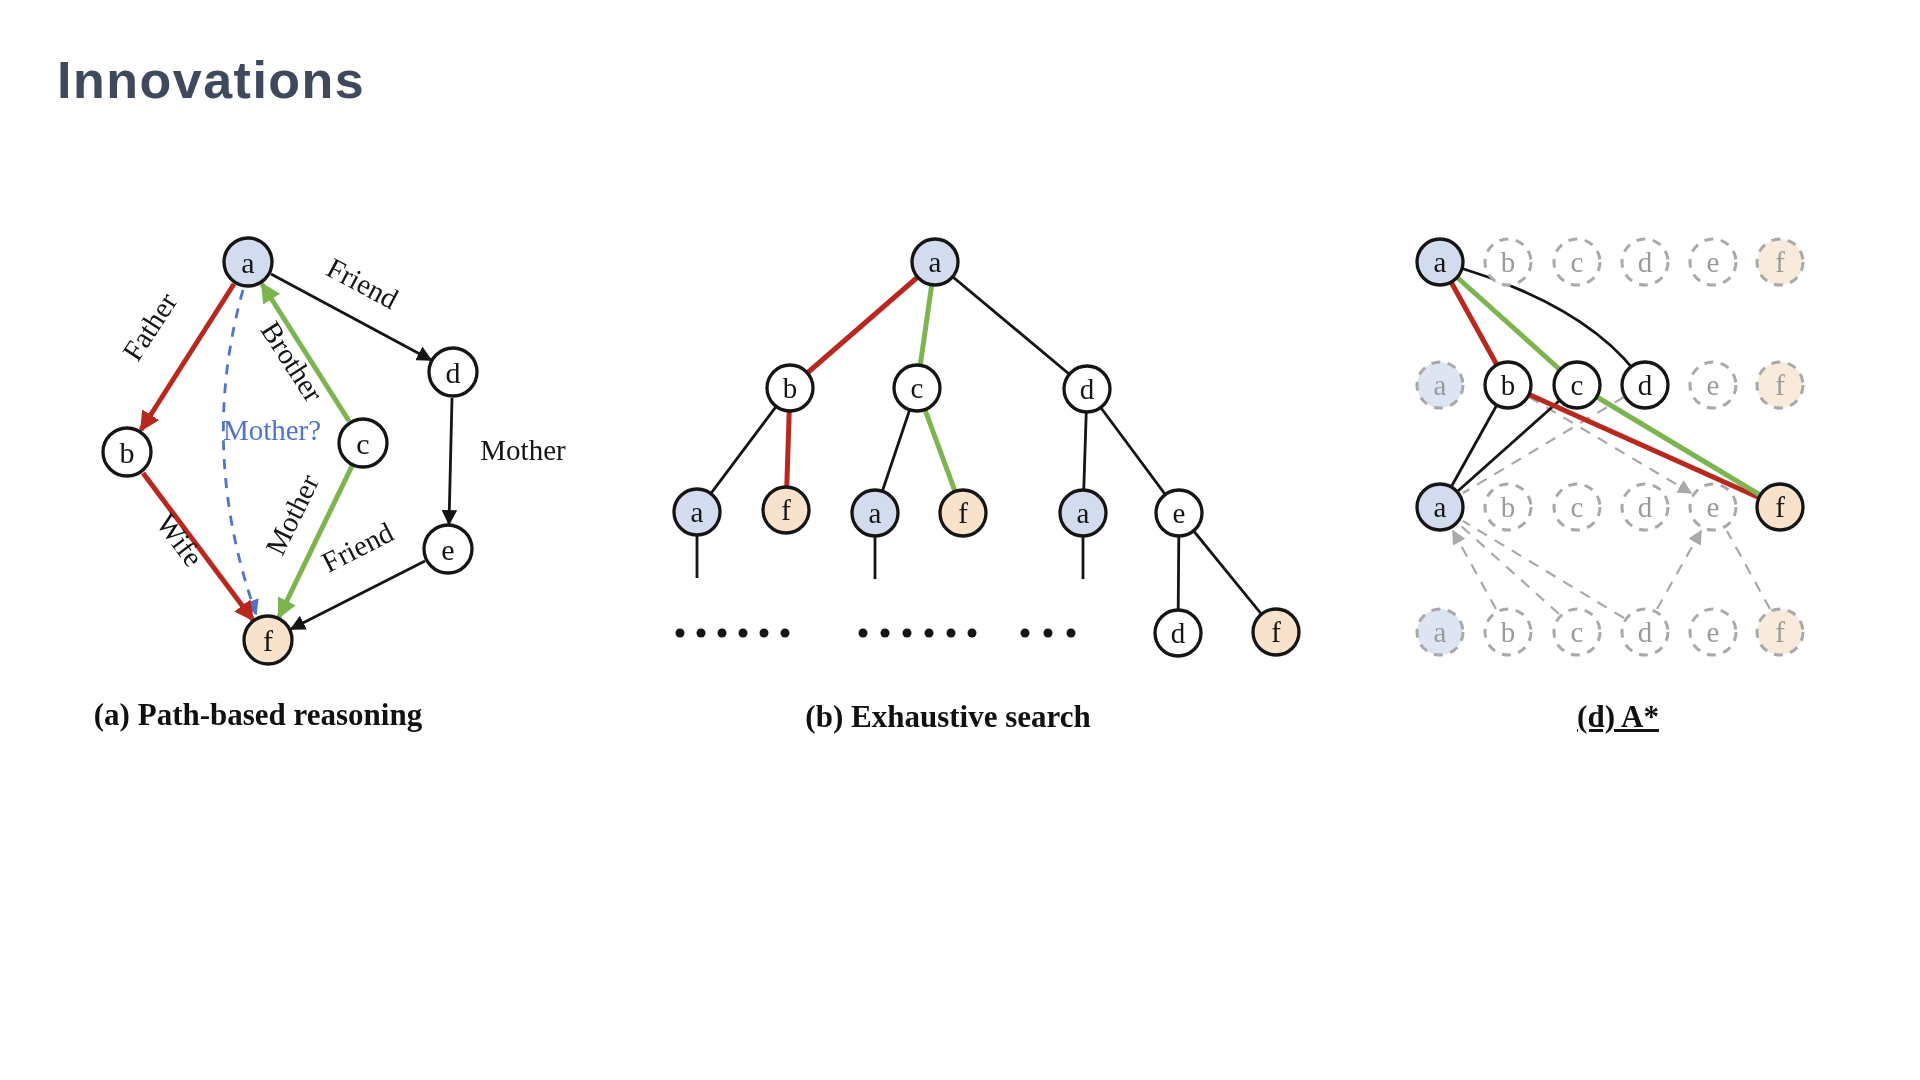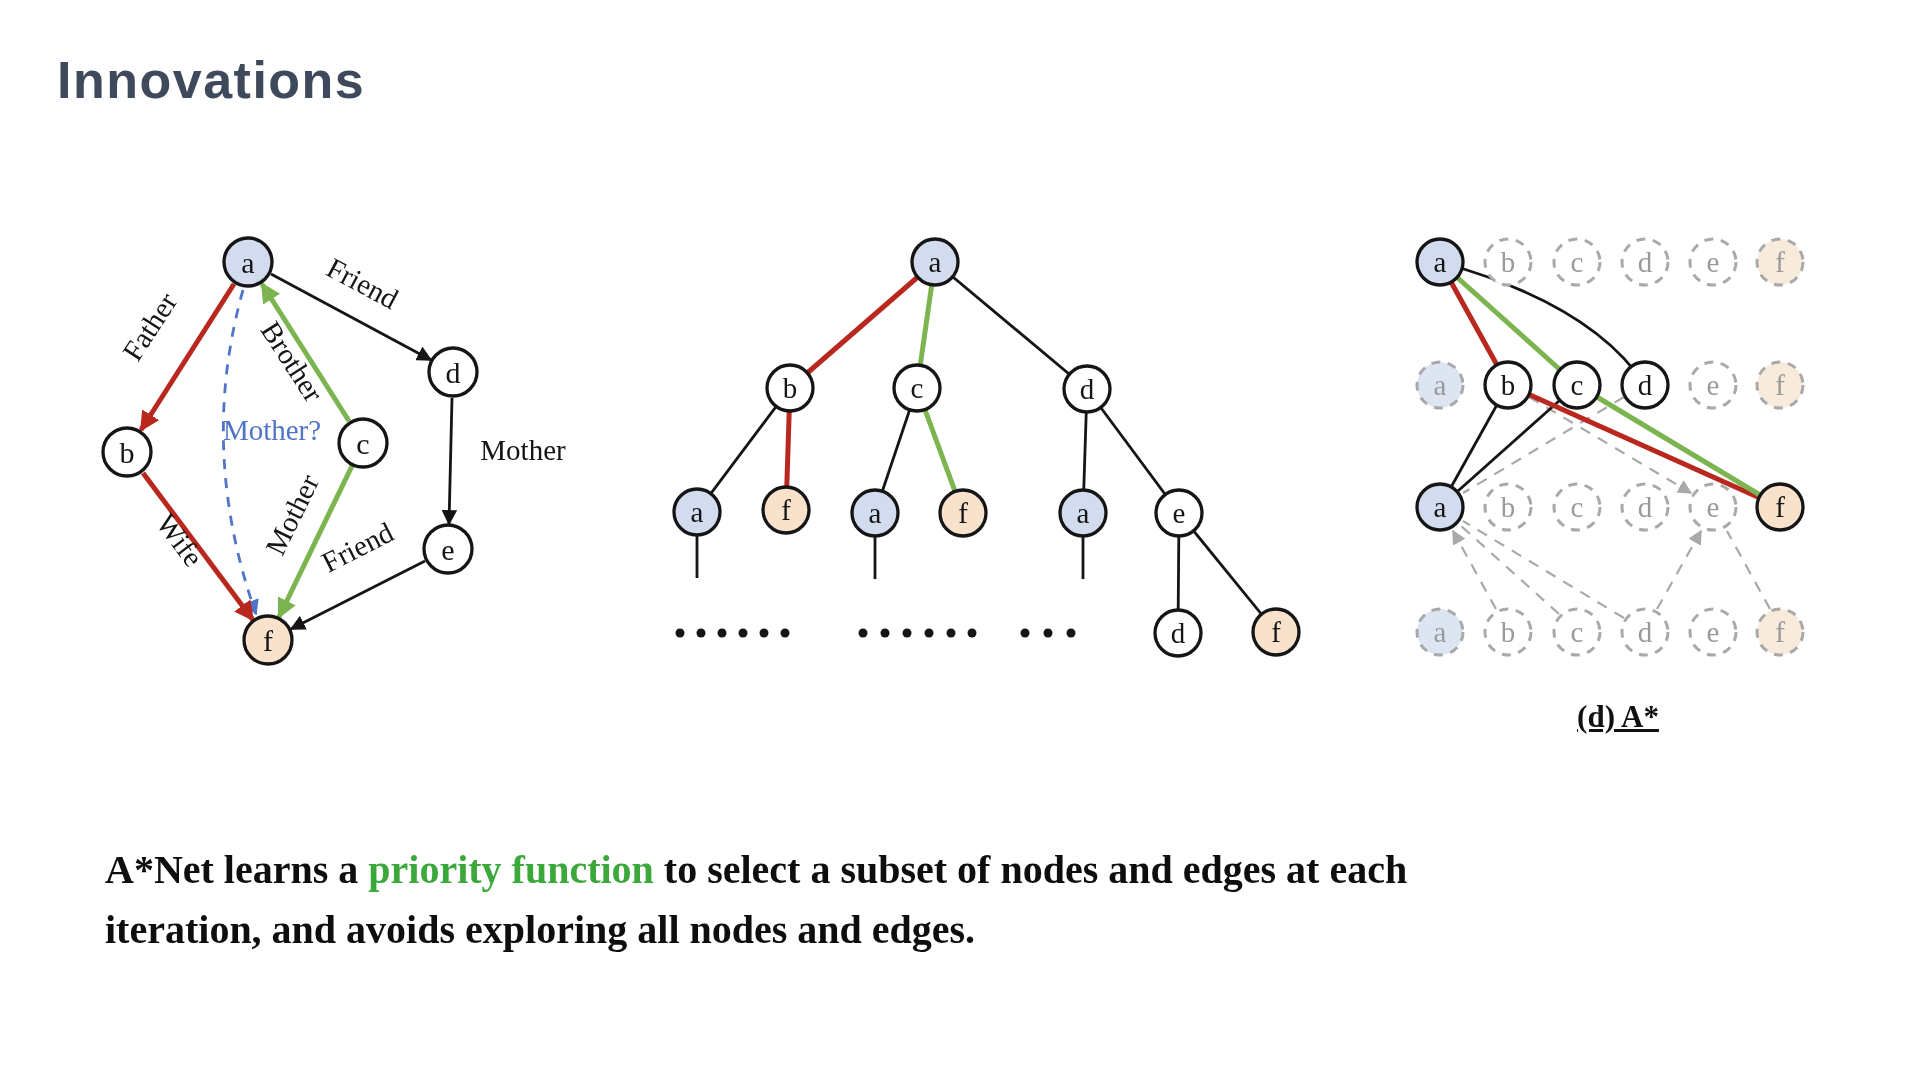--- a/index.html
+++ b/index.html
@@ -185,19 +185,17 @@
         <text x="1577" y="632" dy="0.35em" text-anchor="middle" font-size="29" fill="#9a9a9a">c</text>
         <circle cx="1645" cy="632" r="23" fill="#ffffff" stroke="#a9a9a9" stroke-width="3" stroke-dasharray="9 7.5"></circle>
         <text x="1645" y="632" dy="0.35em" text-anchor="middle" font-size="29" fill="#9a9a9a">d</text>
         <circle cx="1713" cy="632" r="23" fill="#ffffff" stroke="#a9a9a9" stroke-width="3" stroke-dasharray="9 7.5"></circle>
         <text x="1713" y="632" dy="0.35em" text-anchor="middle" font-size="29" fill="#9a9a9a">e</text>
         <circle cx="1780" cy="632" r="23" fill="#f9ebdb" stroke="#a9a9a9" stroke-width="3" stroke-dasharray="9 7.5"></circle>
         <text x="1780" y="632" dy="0.35em" text-anchor="middle" font-size="29" fill="#9a9a9a">f</text>
       </g>
     </svg>
 
+  <div class="caption" id="cap-a">(a) Path-based reasoning</div>
+  <div class="caption" id="cap-b">(b) Exhaustive search</div>
   <div class="caption" id="cap-d">(d) A*</div>
 
-  <div class="body-text">
-    <div><span>A*Net learns a </span><span id="hl" style="color: rgb(58, 168, 58);">priority function</span><span> to select a subset of nodes and edges at each</span></div>
-    <div>iteration, and avoids exploring all nodes and edges.</div>
-  </div>
 </div>
 
 </body></html>

